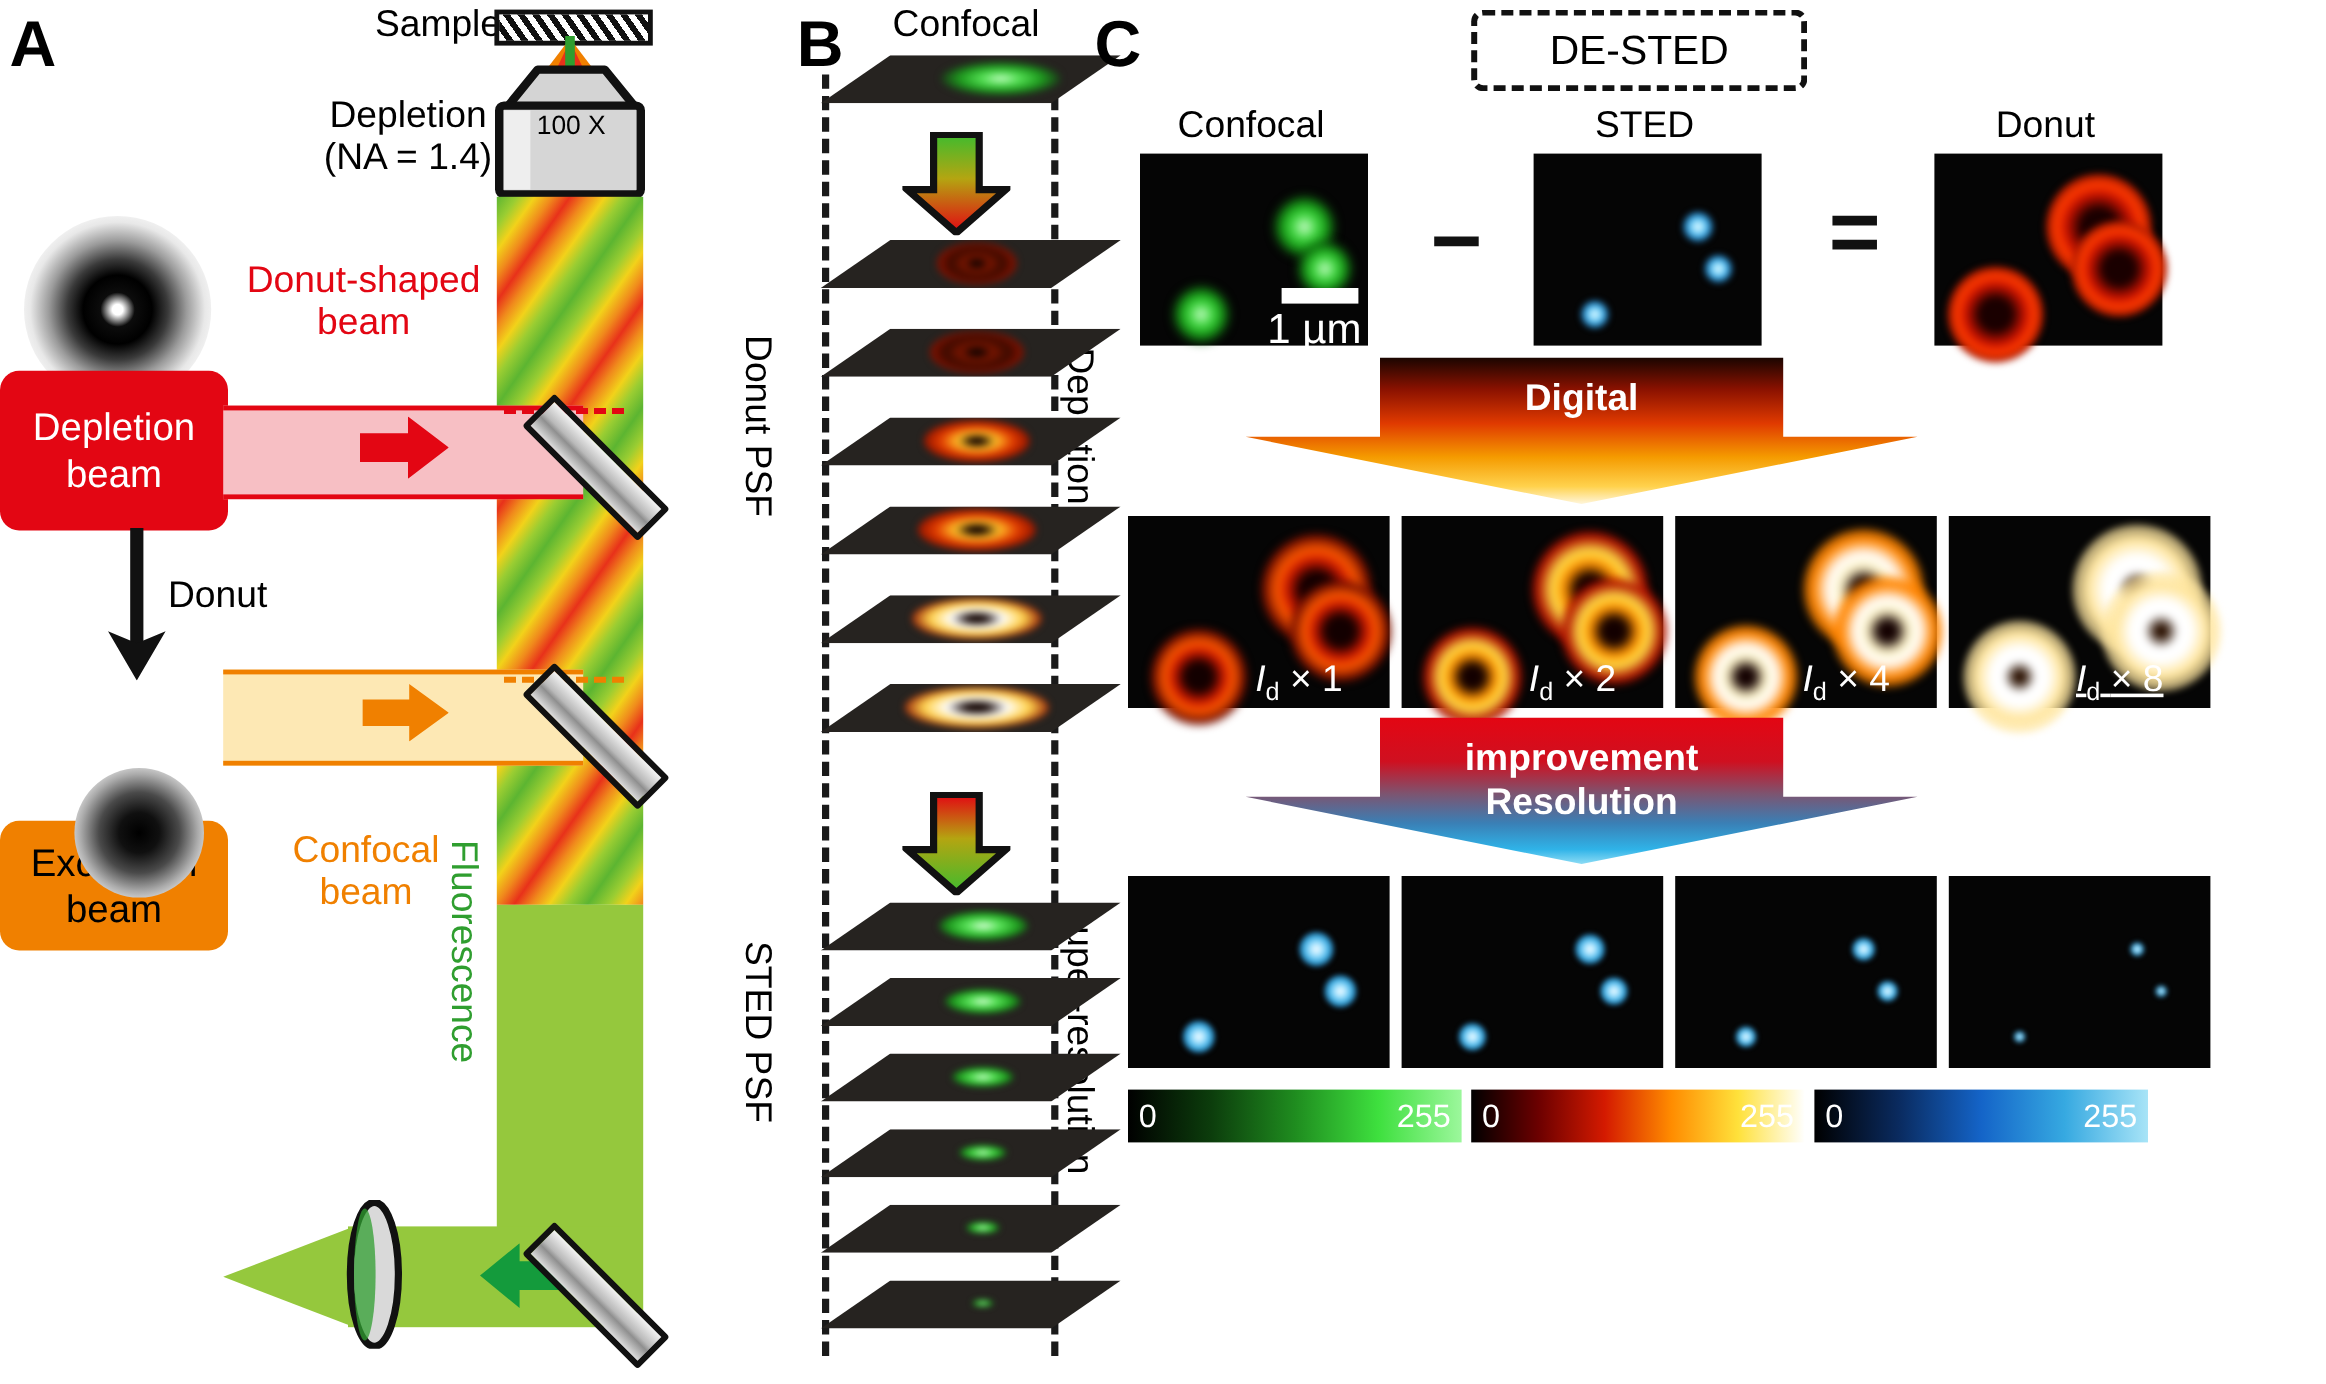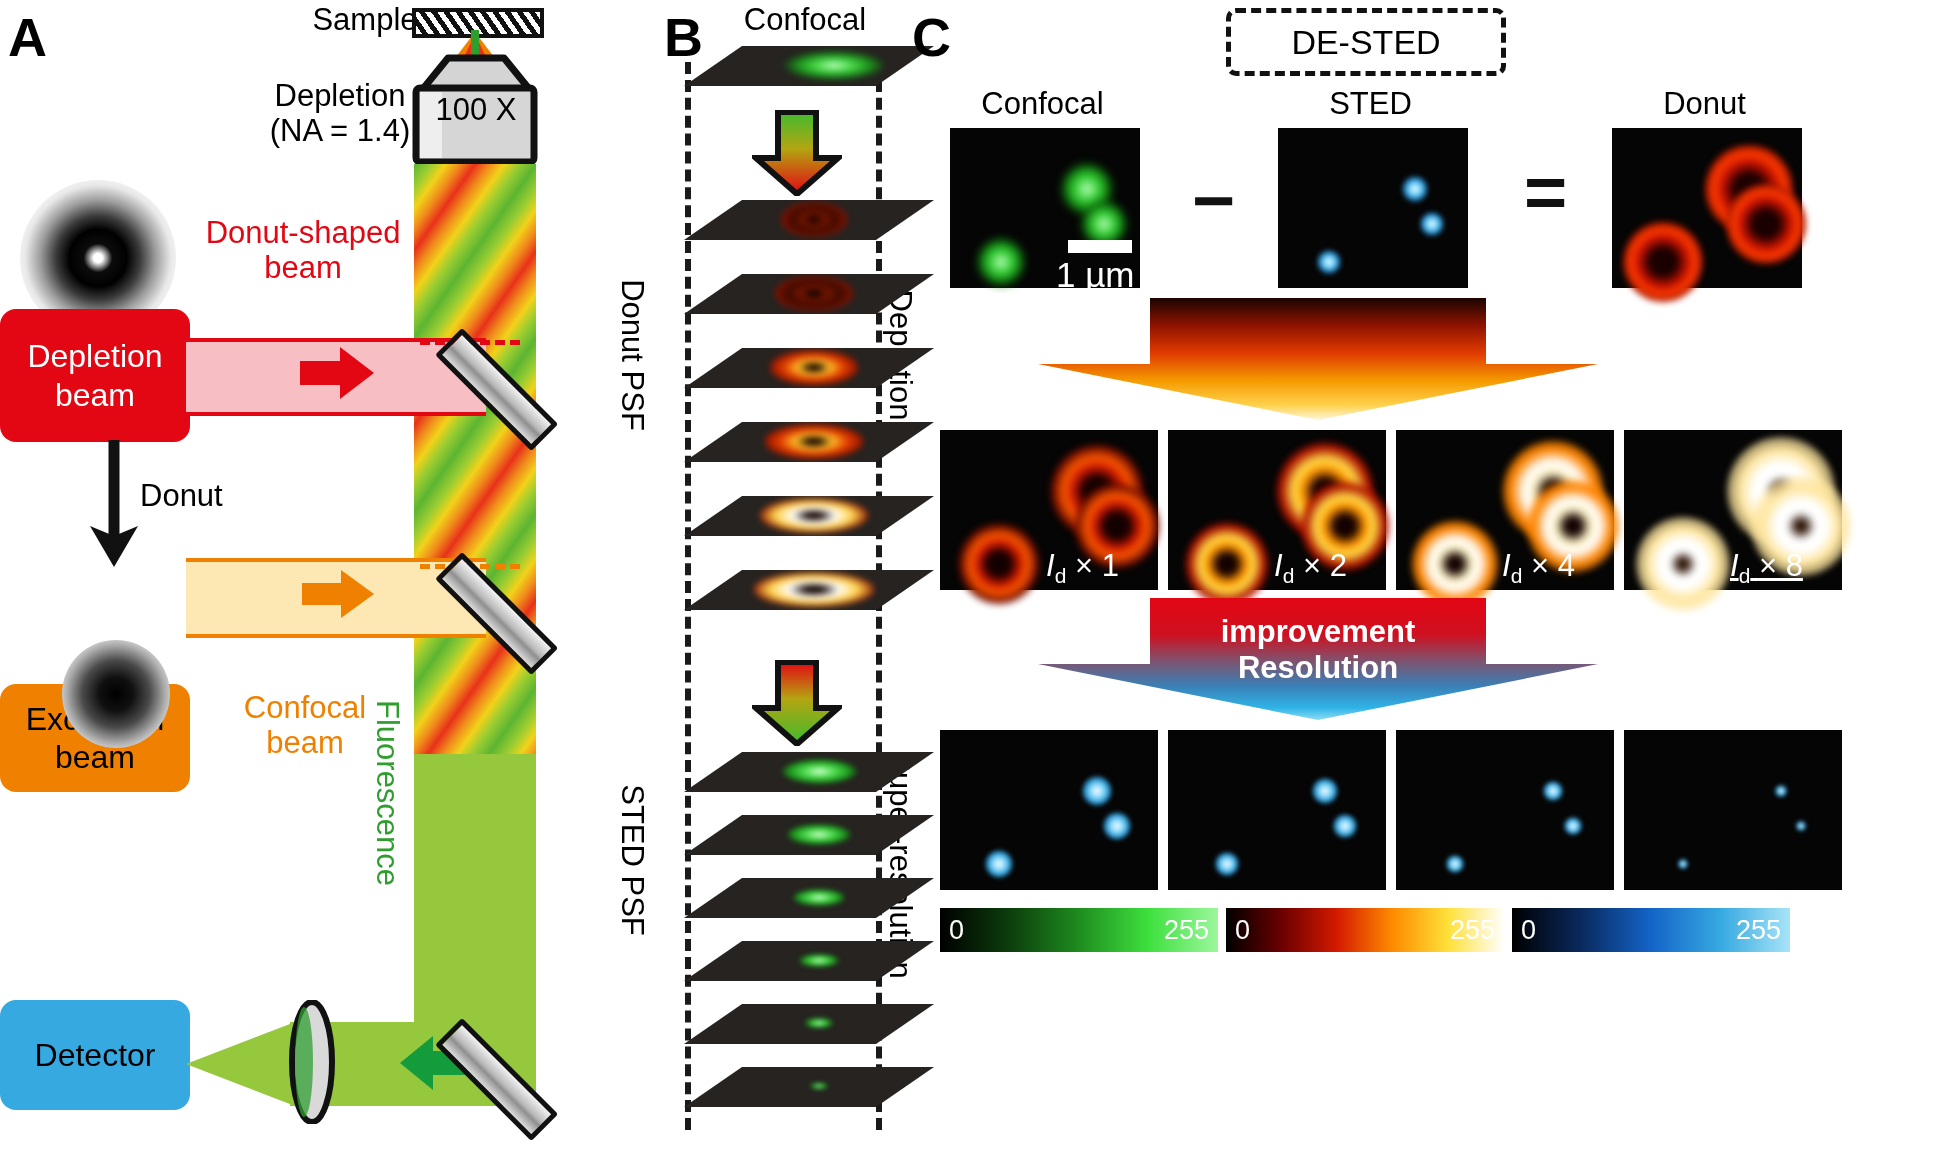--- a/index.html
+++ b/index.html
@@ -101,21 +101,21 @@
   </svg>
 
   <div class="lbl" style="left:230px; top:78px; width:220px;">Depletion</div>
   <div class="lbl" style="left:230px; top:113px; width:220px;">(NA = 1.4)</div>
 
   <svg class="abs" style="left:408px; top:54px;" width="134" height="112">
     <polygon points="14,36 40,4 96,4 122,36" fill="#d4d4d4" stroke="#111" stroke-width="7" stroke-linejoin="round"></polygon>
     <rect x="8" y="34" width="118" height="74" fill="#d6d6d6" stroke="#111" stroke-width="7" rx="4"></rect>
     <rect x="12" y="38" width="22" height="66" fill="#f2f2f2" opacity="0.85"></rect>
   </svg>
-  <div class="abs" style="left:418px; top:92px; width:116px; text-align:center; font-size:31px;">100 X</div>
+  <div class="abs" style="left:418px; top:92px; width:116px; text-align:center; font-size:22px;">100 X</div>
 
   <div class="vertbeam" style="left:414px; top:164px; width:122px; height:590px;"></div>
 
   <div class="greenbeam" style="left:414px; top:754px; width:122px; height:340px;"></div>
 
   <div class="lbl" style="left:198px; top:215px; width:210px; color:#e30613;">Donut-shaped</div>
   <div class="lbl" style="left:198px; top:250px; width:210px; color:#e30613;">beam</div>
 
   <div class="donutblob" style="left:20px; top:180px; width:156px; height:156px;"></div>
 
@@ -158,23 +158,20 @@
               transform:rotate(45deg); transform-origin:left top;"></div>
 
   <div class="gaussblob" style="left:62px; top:640px; width:108px; height:108px;"></div>
 
   <div class="lbl" style="left:200px; top:690px; width:210px; color:#f08000;">Confocal</div>
   <div class="lbl" style="left:200px; top:725px; width:210px; color:#f08000;">beam</div>
 
   <div class="vlabel" style="left:405px; top:700px; width:300px; transform:rotate(90deg);
               transform-origin:left top; color:#2f9e2f; font-size:31px;">Fluorescence</div>
 
-  <div class="box blue" style="left:0px; top:1000px; width:190px; height:110px;">
-    <span>Detector</span>
-  </div>
 
   <div class="greenbeam" style="left:290px; top:1022px; width:230px; height:84px;"></div>
 
   <svg class="abs" style="left:186px; top:1010px;" width="130" height="108">
     <polygon points="130,4 130,104 0,54" fill="#95c83d"></polygon>
   </svg>
 
   <svg class="abs" style="left:286px; top:1000px;" width="52" height="124">
     <ellipse cx="26" cy="62" rx="20" ry="60" fill="#d9d9d9" stroke="#111" stroke-width="6"></ellipse>
     <path d="M6,62 a20,60 0 0 0 40,0 a20,60 0 0 0 -40,0" fill="none"></path>
@@ -335,20 +332,21 @@
         <stop offset="22%" stop-color="#8c1200"></stop>
         <stop offset="45%" stop-color="#e03a00"></stop>
         <stop offset="68%" stop-color="#f59b00"></stop>
         <stop offset="88%" stop-color="#ffd24d"></stop>
         <stop offset="100%" stop-color="#fff6dc"></stop>
       </linearGradient>
     </defs>
     <polygon points="112,0 448,0 448,66 560,66 280,122 0,66 112,66" fill="url(#gradFire1)"></polygon>
   </svg>
   <div class="arrowtext" style="left:248px; top:314px; width:300px;">
+    <div>Digital</div>
   </div>
 
   <div class="imgbox" id="c_e1" style="left:20px; top:430px; width:218px; height:160px;">
       <div style="position: absolute; left: 110.96px; top: 14.8px; width: 92px; height: 92px; border-radius: 50%; filter: blur(3.5px); background: radial-gradient(circle, rgb(19, 0, 0) 0%, rgb(19, 0, 0) 20%, rgb(196, 20, 0) 36%, rgb(255, 90, 0) 50%, rgb(107, 10, 0) 68%, rgba(0, 0, 0, 0) 94%);"></div>
       <div style="position: absolute; left: 134.58px; top: 54px; width: 84px; height: 84px; border-radius: 50%; filter: blur(3.5px); background: radial-gradient(circle, rgb(19, 0, 0) 0%, rgb(19, 0, 0) 20%, rgb(196, 20, 0) 36%, rgb(255, 90, 0) 50%, rgb(107, 10, 0) 68%, rgba(0, 0, 0, 0) 94%);"></div>
       <div style="position: absolute; left: 18.86px; top: 94.4px; width: 80px; height: 80px; border-radius: 50%; filter: blur(3.5px); background: radial-gradient(circle, rgb(19, 0, 0) 0%, rgb(19, 0, 0) 20%, rgb(196, 20, 0) 36%, rgb(255, 90, 0) 50%, rgb(107, 10, 0) 68%, rgba(0, 0, 0, 0) 94%);"></div>
     </div>
   <div class="imgbox" id="c_e2" style="left:248px; top:430px; width:218px; height:160px;">
       <div style="position: absolute; left: 108.96px; top: 12.8px; width: 96px; height: 96px; border-radius: 50%; filter: blur(3.5px); background: radial-gradient(circle, rgb(19, 0, 0) 0%, rgb(19, 0, 0) 16%, rgb(255, 144, 0) 32%, rgb(255, 225, 74) 46%, rgb(176, 16, 0) 64%, rgba(0, 0, 0, 0) 94%);"></div>
       <div style="position: absolute; left: 132.58px; top: 52px; width: 88px; height: 88px; border-radius: 50%; filter: blur(3.5px); background: radial-gradient(circle, rgb(19, 0, 0) 0%, rgb(19, 0, 0) 16%, rgb(255, 144, 0) 32%, rgb(255, 225, 74) 46%, rgb(176, 16, 0) 64%, rgba(0, 0, 0, 0) 94%);"></div>

